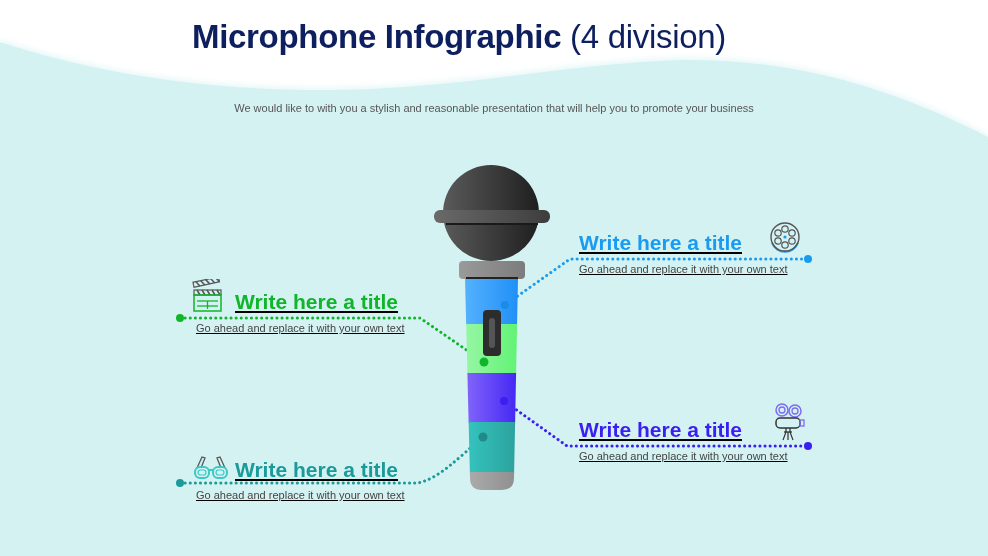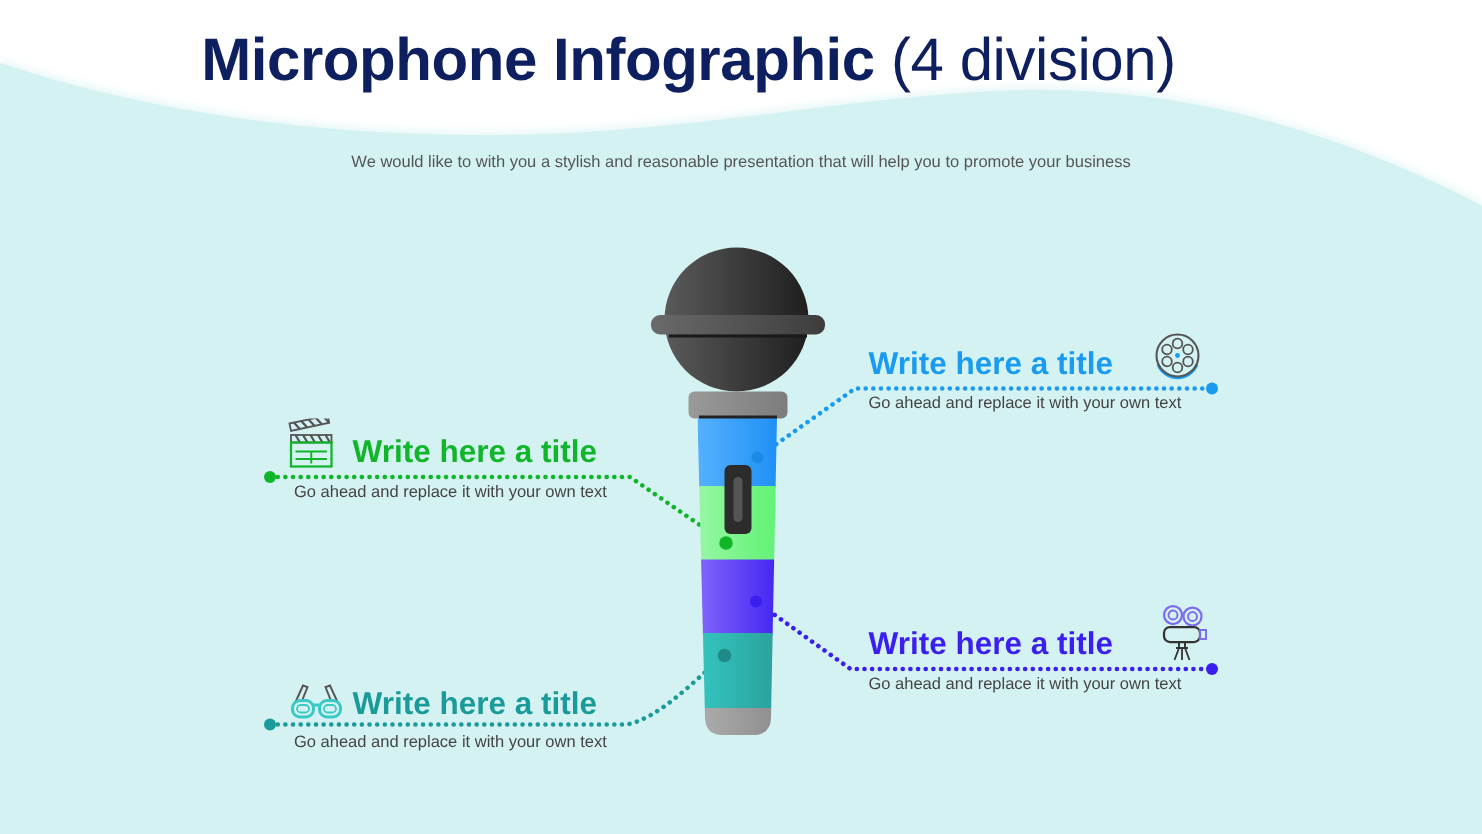--- a/index.html
+++ b/index.html
@@ -1,23 +1,23 @@
 <!DOCTYPE html>
 <html><head>
 <meta charset="utf-8">
 <style>
   html, body { margin: 0; padding: 0; }
   body { width: 988px; height: 556px; position: relative; overflow: hidden; background: #ffffff; font-family: "Liberation Sans", "DejaVu Sans", sans-serif; }
   .bg-wave { position: absolute; left: 0; top: 0; width: 988px; height: 556px; z-index: 0; }
-  .title { position: absolute; left: 0; top: 18px; width: 918px; text-align: center; font-size: 40px; color: #0d1f5e; z-index: 2; letter-spacing: -0.3px; }
+  .title { position: absolute; left: 0; top: 18px; width: 918px; text-align: center; font-size: 33px; color: #0d1f5e; z-index: 2; letter-spacing: -0.3px; }
   .title b { font-weight: 700; }
   .title span.light { font-weight: 400; }
   .subtitle { position: absolute; left: 0; top: 102px; width: 988px; text-align: center; font-size: 11px; color: #555; z-index: 2; }
   .diagram { position: absolute; left: 0; top: 0; width: 988px; height: 556px; z-index: 1; }
-  .block { position: absolute; z-index: 3; }
+  .block { position: absolute; z-index: 3; text-decoration: underline; }
   .block .btitle { font-size: 21px; font-weight: 700; white-space: nowrap; line-height: 24px; }
   .block .bdesc { font-size: 11px; color: #444; white-space: nowrap; line-height: 14px; }
   .icon { position: absolute; z-index: 3; }
 </style>
 </head>
 <body>
 
 <svg class="bg-wave" viewBox="0 0 988 556" xmlns="http://www.w3.org/2000/svg">
   <defs>
     <filter id="soft" x="-5%" y="-20%" width="110%" height="140%">

